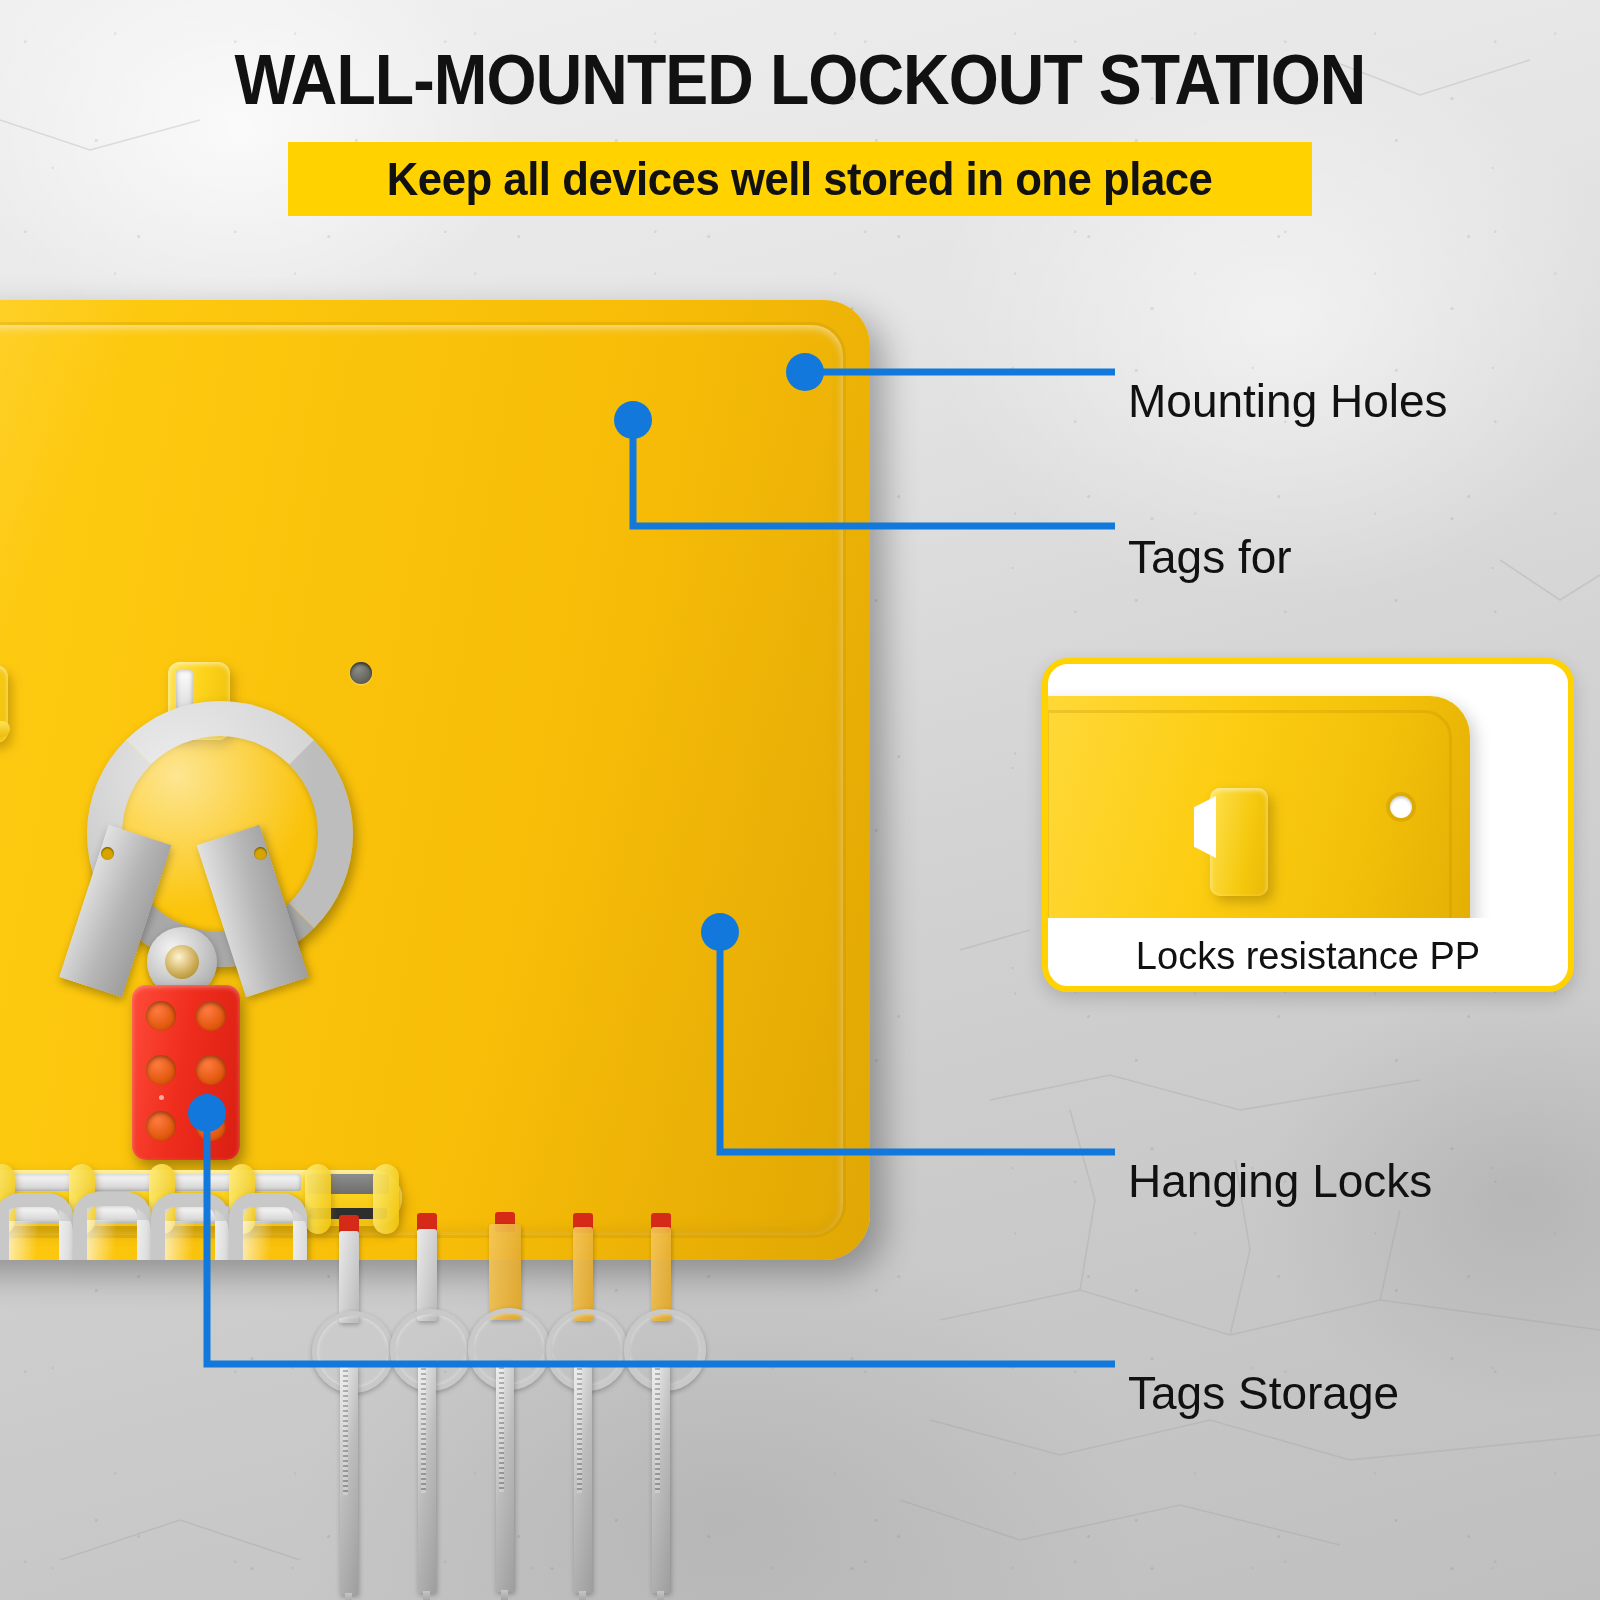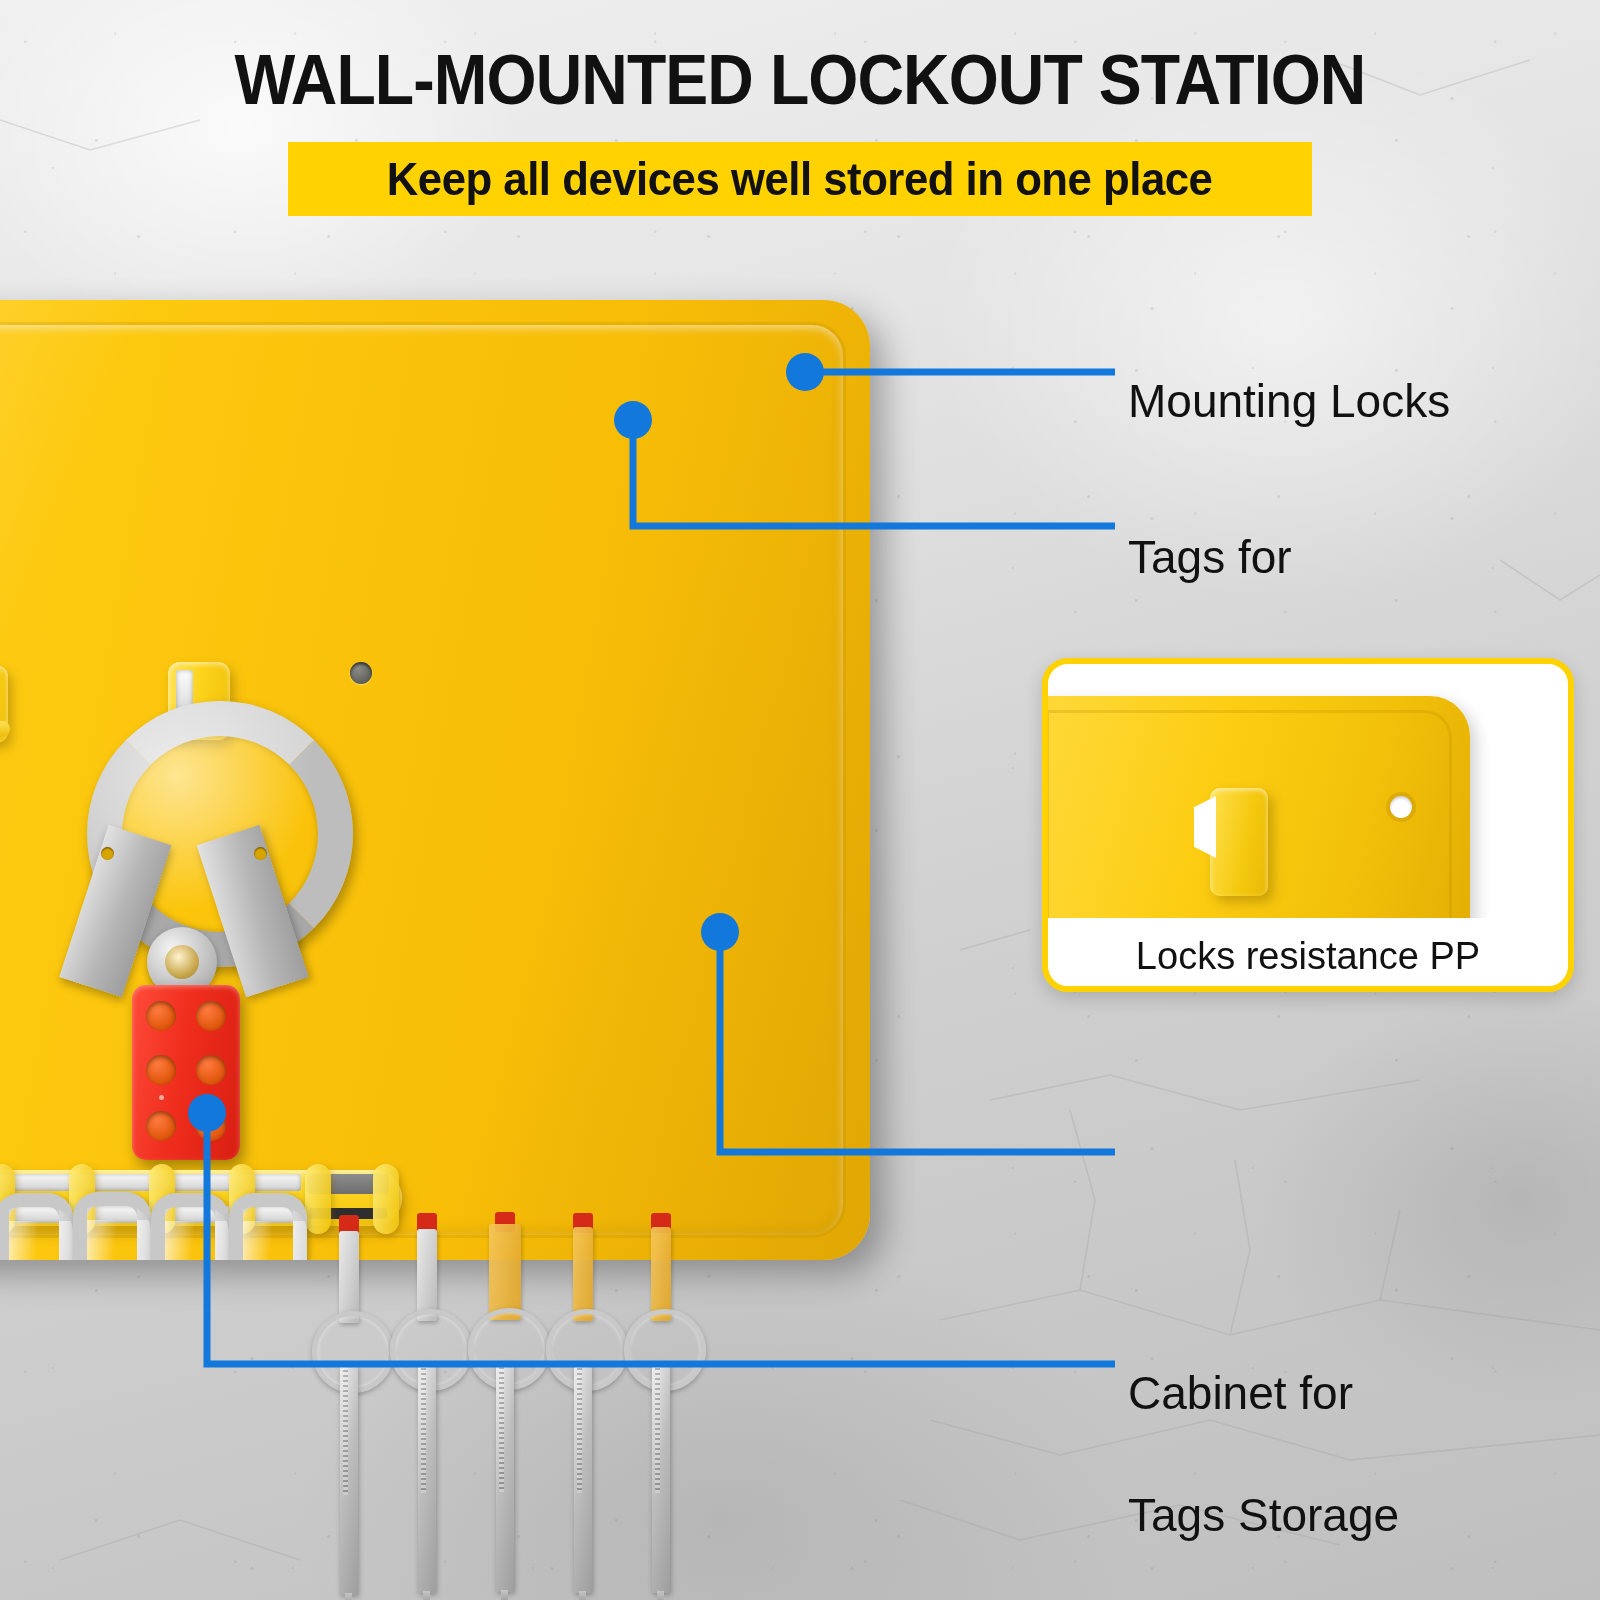--- a/index.html
+++ b/index.html
@@ -397,30 +397,30 @@
   </g>
   <g fill="#1278DB">
     <circle cx="805" cy="372" r="19"></circle>
     <circle cx="633" cy="420" r="19"></circle>
     <circle cx="720" cy="932" r="19"></circle>
     <circle cx="207" cy="1113" r="19"></circle>
   </g>
 </svg>
 
 <div class="label" style="left:1128px;top:310px;">
-  <div>Mounting Locks</div>
+  <div>Mounting Holes</div>
 </div>
 <div class="label" style="left:1128px;top:466px;">
   <div>Tags for</div>
   <div>Hanging Hasps</div>
 </div>
 <div class="label" style="left:1128px;top:1090px;">
+  <div>Hanging Locks</div>
 </div>
 <div class="label" style="left:1128px;top:1302px;">
-  <div>Cabinet for</div>
   <div>Tags Storage</div>
 </div>
 
 <div id="inset">
   <div id="inset-photo">
     <div id="inset-board">
       <div id="inset-clip">
         <div class="slot"></div>
       </div>
       <div id="inset-hole"></div>

